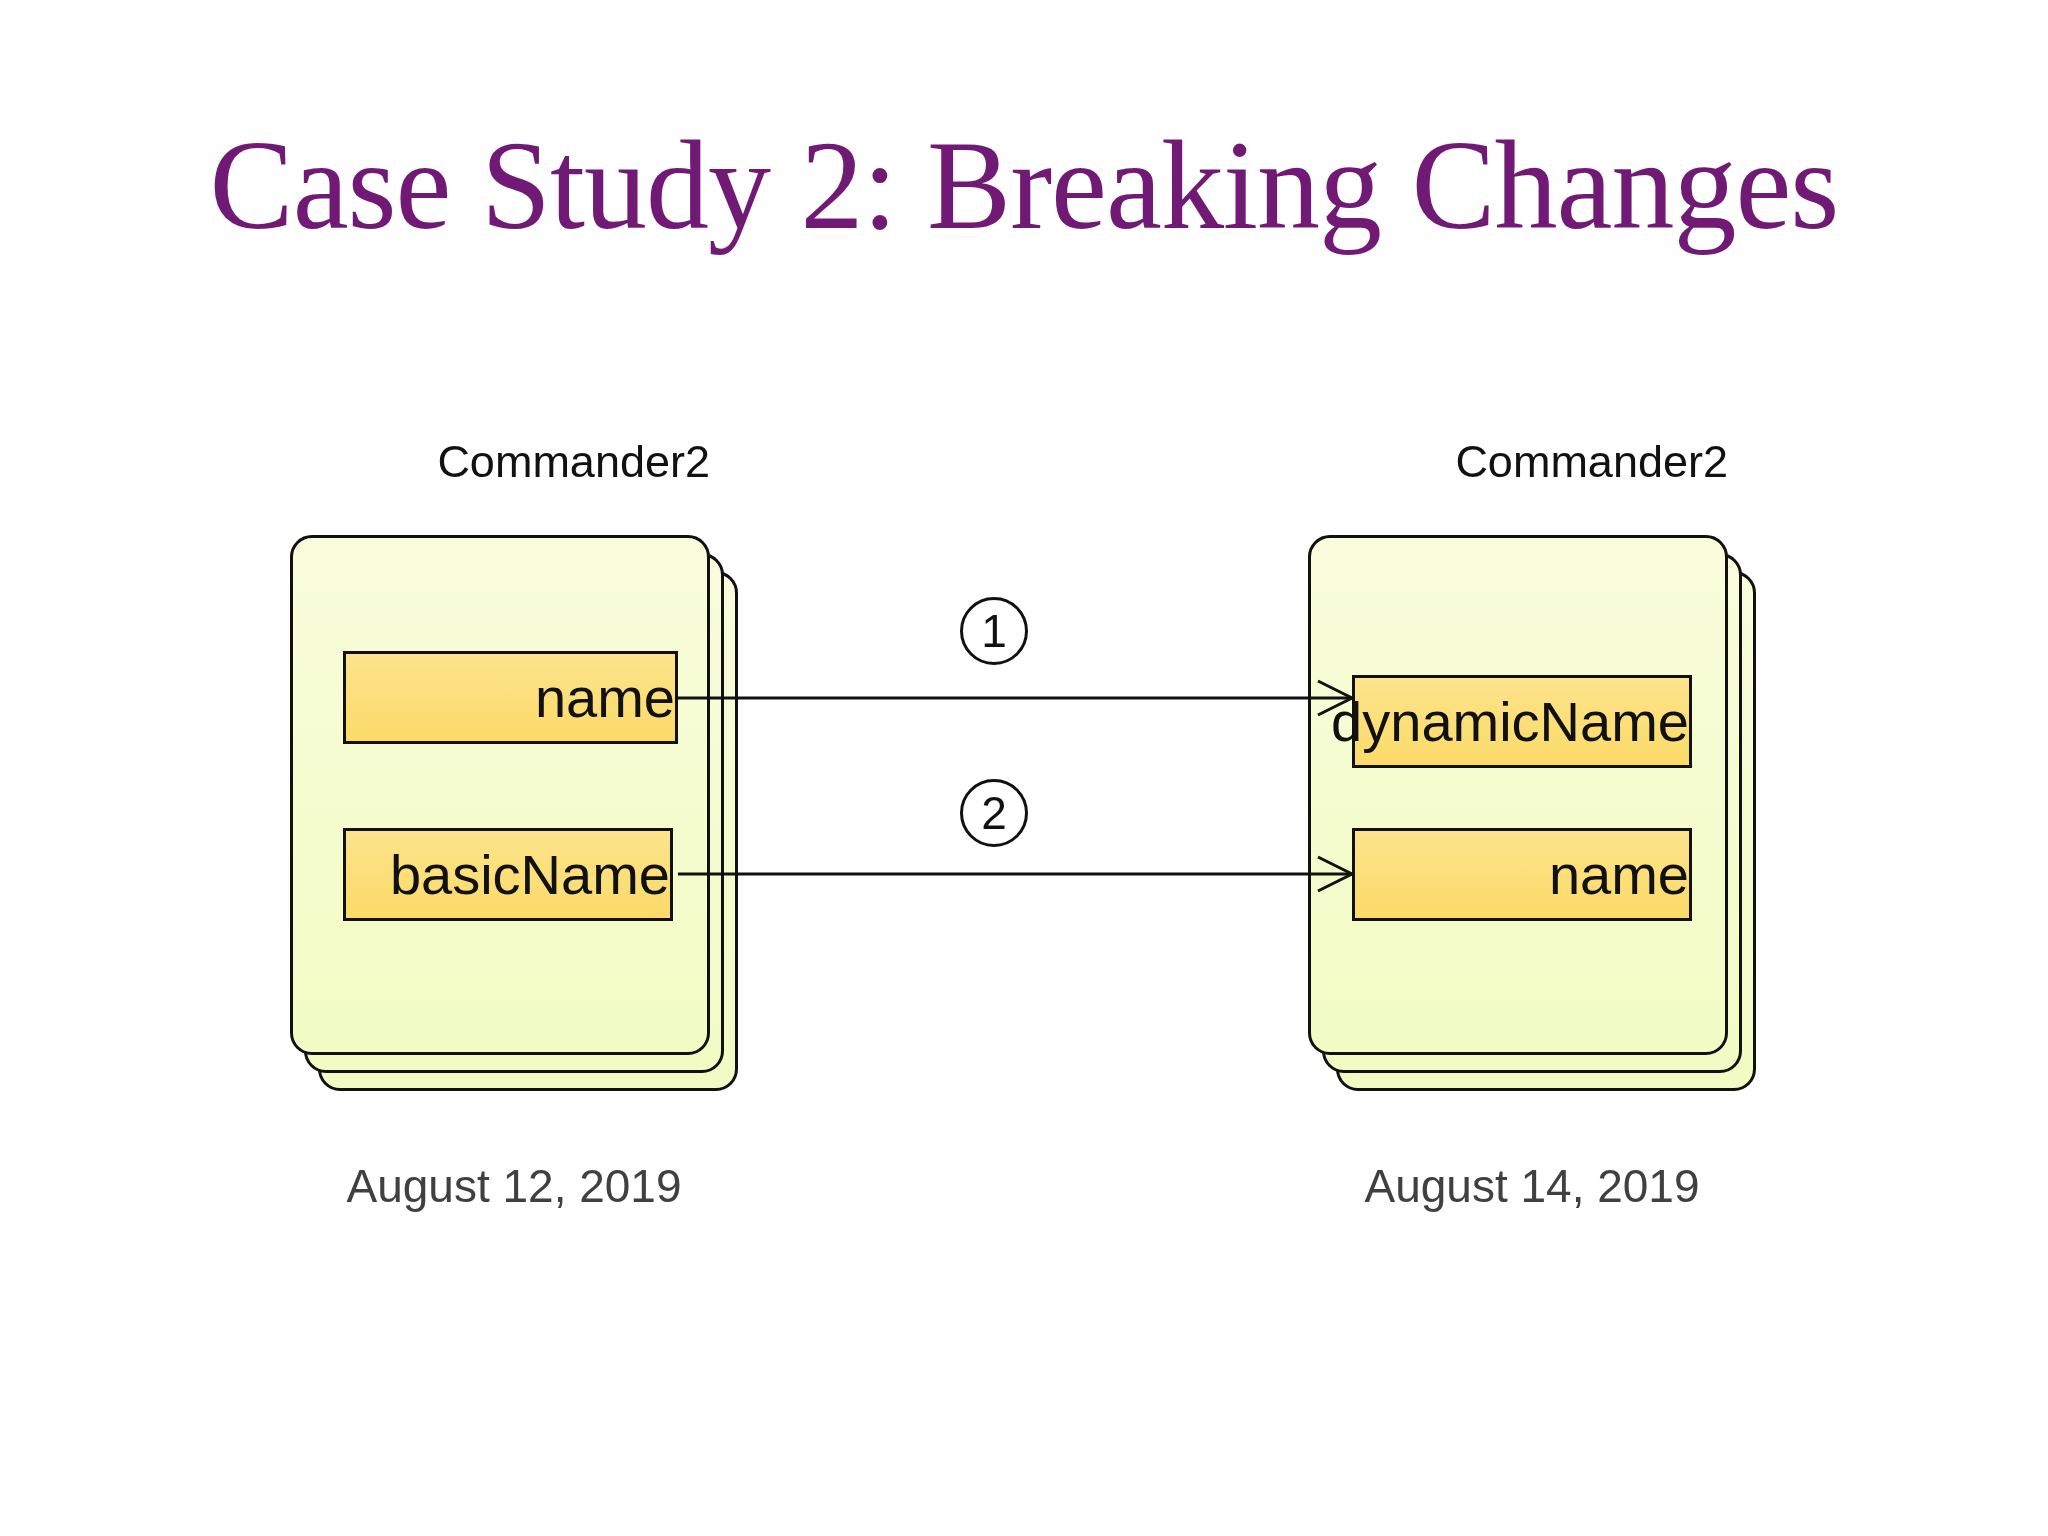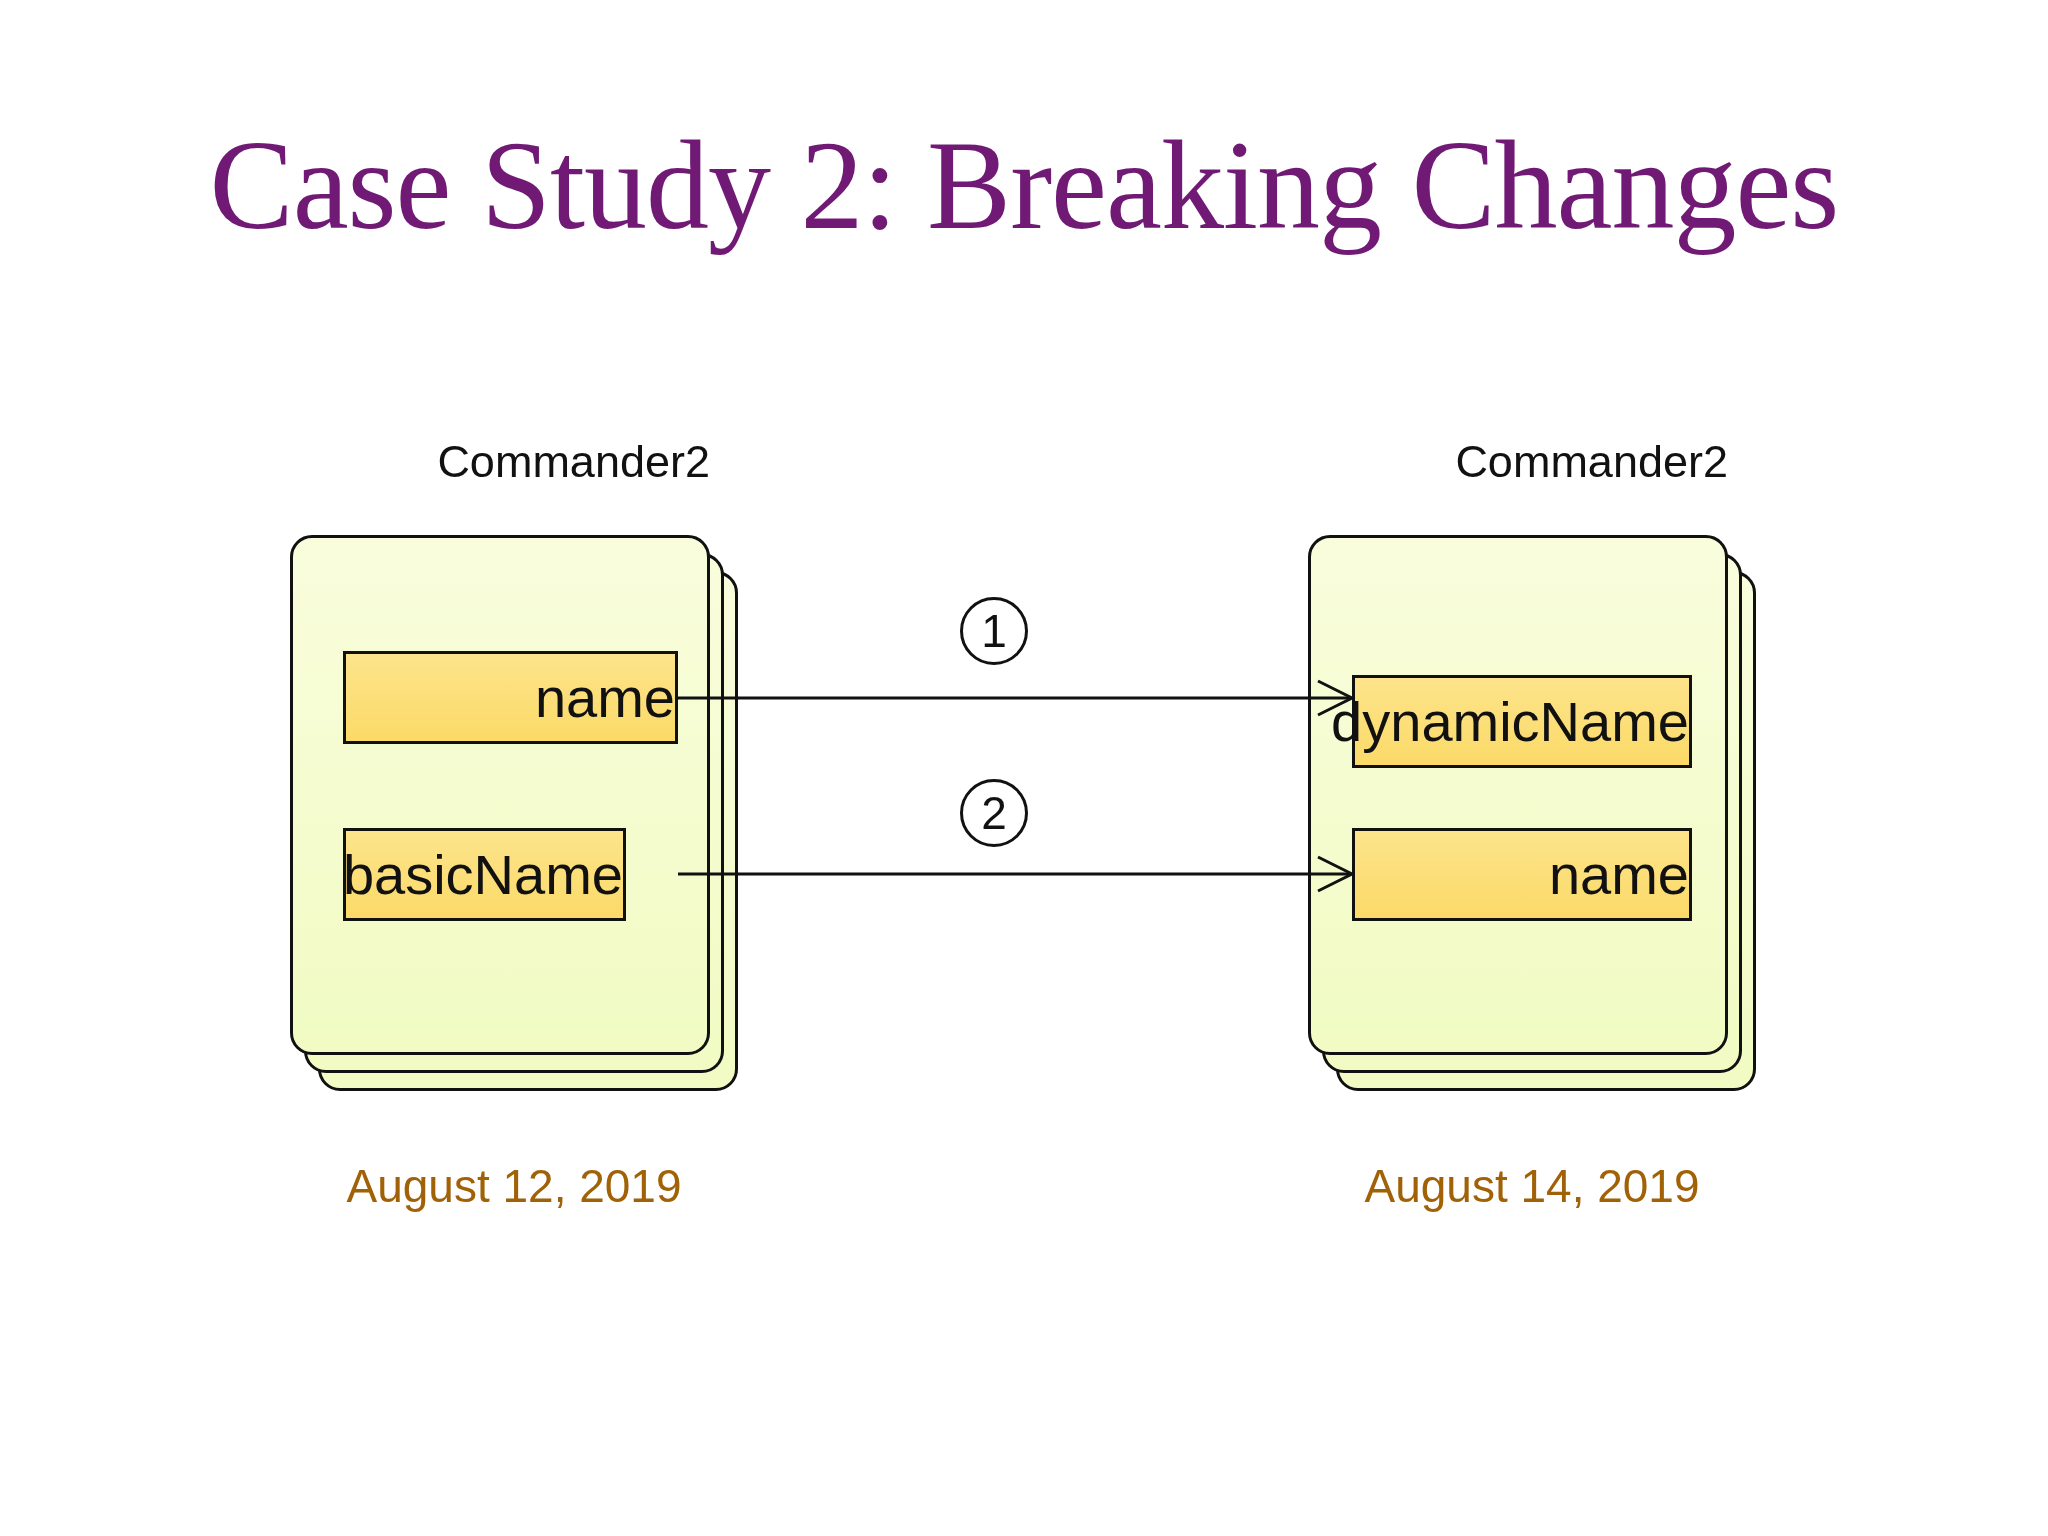--- a/index.html
+++ b/index.html
@@ -75,33 +75,33 @@
     background: linear-gradient(to bottom, #fde48b 0%, #fbda68 100%);
     box-sizing: border-box;
     display: flex;
     align-items: center;
     justify-content: flex-end;
     font-size: 56px;
     color: #111111;
     white-space: nowrap;
   }
   .field.f1-left  { left: 343px;  top: 651px; width: 335px; }
-  .field.f2-left  { left: 343px;  top: 828px; width: 283px; padding-left: 16px; }
+  .field.f2-left  { left: 343px;  top: 828px; width: 330px; padding-left: 16px; }
   .field.f1-right { left: 1352px; top: 651px; width: 340px; margin-top: 24px; }
   .field.f2-right { left: 1352px; top: 828px; width: 340px; }
 
   
   .date {
     position: absolute;
     width: 448px;
     top: 1160px;
     line-height: 52px;
     text-align: center;
     font-size: 46px;
-    color: #a16207;
+    color: #404040;
     white-space: nowrap;
   }
   .date.left  { left: 290px; }
   .date.right { left: 1308px; }
 
   
   .arrow-layer {
     position: absolute;
     left: 0; top: 0;
     width: 2048px;

